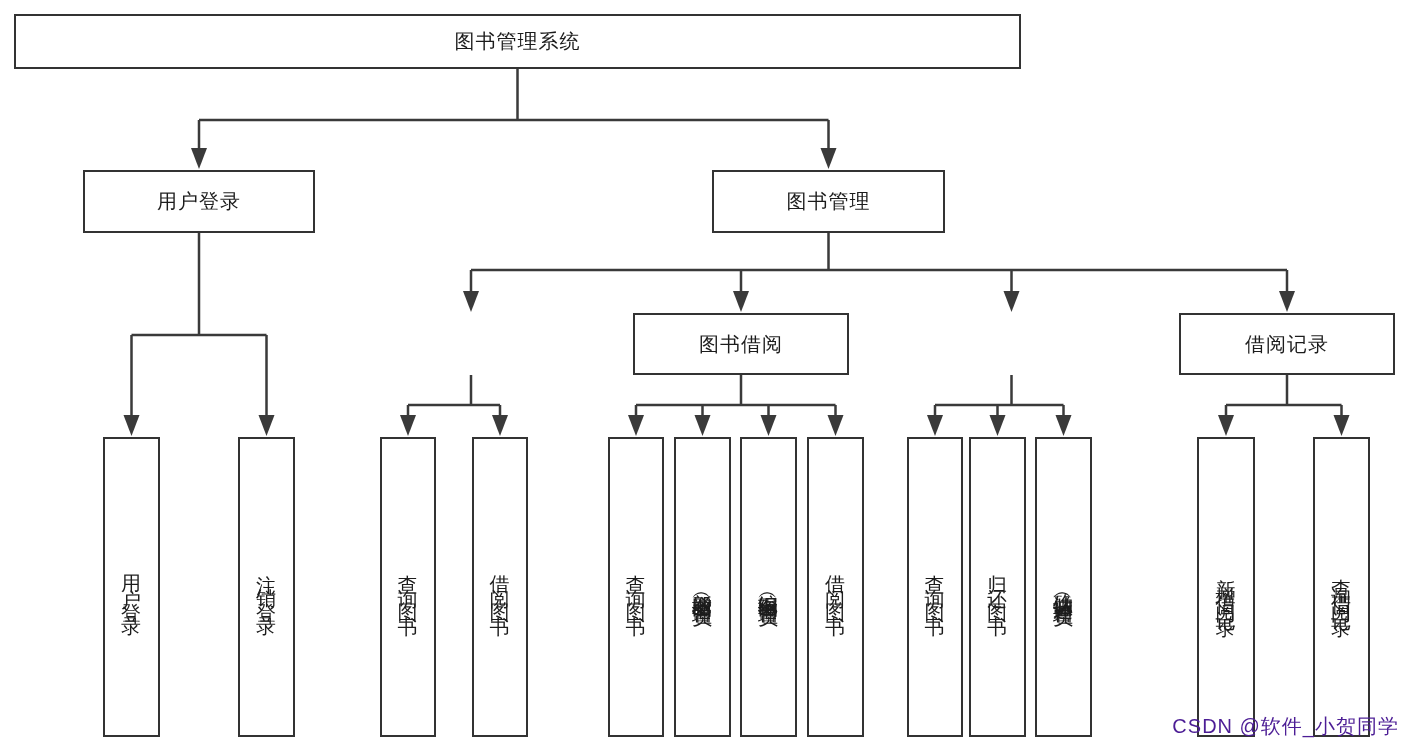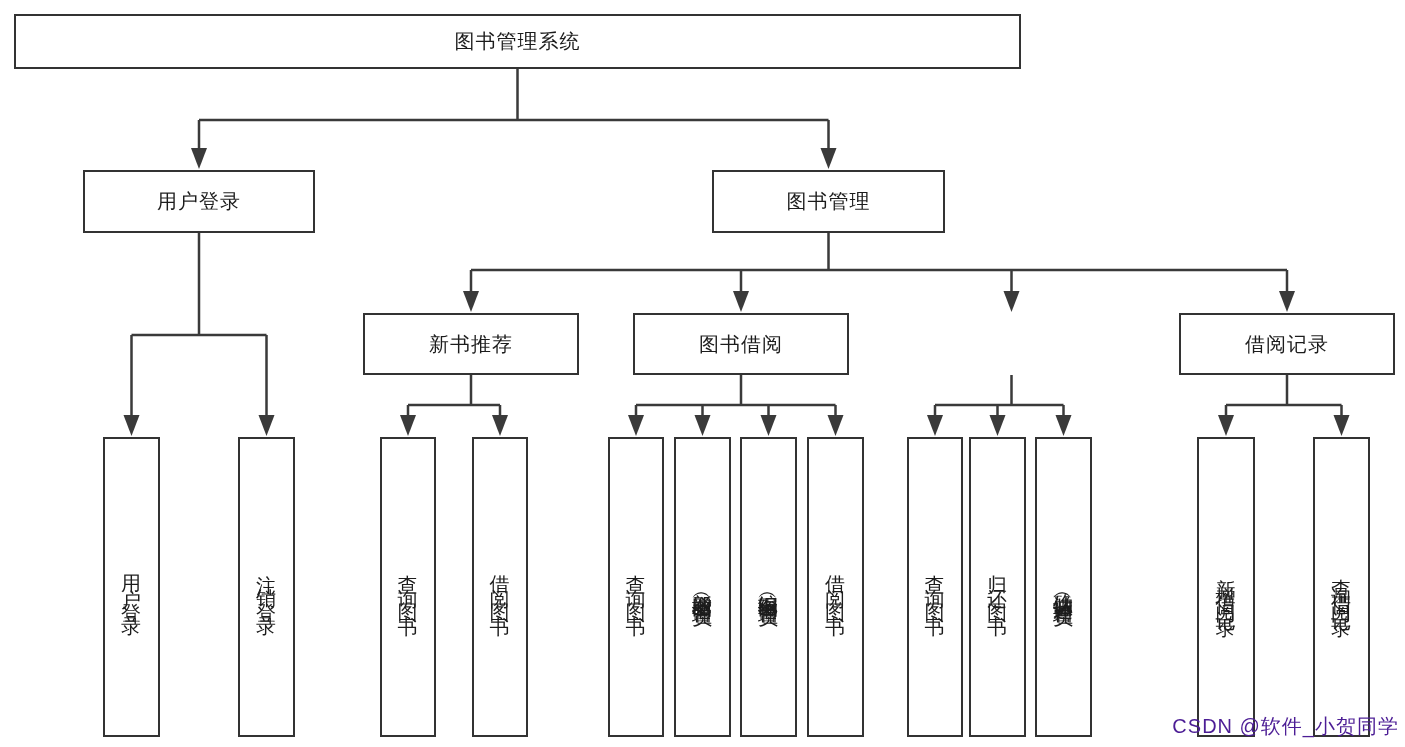--- a/index.html
+++ b/index.html
@@ -75,21 +75,20 @@
       <polygon points="1055.5,415 1071.5,415 1063.5,436" fill="#3a3a3a"></polygon>
       <polygon points="1218,415 1234,415 1226,436" fill="#3a3a3a"></polygon>
       <polygon points="1333.5,415 1349.5,415 1341.5,436" fill="#3a3a3a"></polygon>
     </svg>
 
   <div class="node" style="left:14px; top:14px; width:1007px; height:55px;">图书管理系统</div>
 
   <div class="node" style="left:83px; top:170px; width:232px; height:63px;">用户登录</div>
   <div class="node" style="left:712px; top:170px; width:233px; height:63px;font-family:Liberation Serif, serif;">图书管理</div>
 
-  <div class="node" style="left:363px; top:313px; width:216px; height:62px;">新书推荐</div>
   <div class="node" style="left:633px; top:313px; width:216px; height:62px;">图书借阅</div>
   <div class="node" style="left:1179px; top:313px; width:216px; height:62px;">借阅记录</div>
 
   <div class="node v v-s" style="left:103px; top:437px; width:57px; height:300px;">用户登录</div>
   <div class="node v v-s" style="left:238px; top:437px; width:57px; height:300px;">注销登录</div>
 
   <div class="node v v-s" style="left:380px; top:437px; width:56px; height:300px;">查询图书</div>
   <div class="node v v-s" style="left:472px; top:437px; width:56px; height:300px;">借阅图书</div>
 
   <div class="node v v-s" style="left:608px; top:437px; width:56px; height:300px;">查询图书</div>

